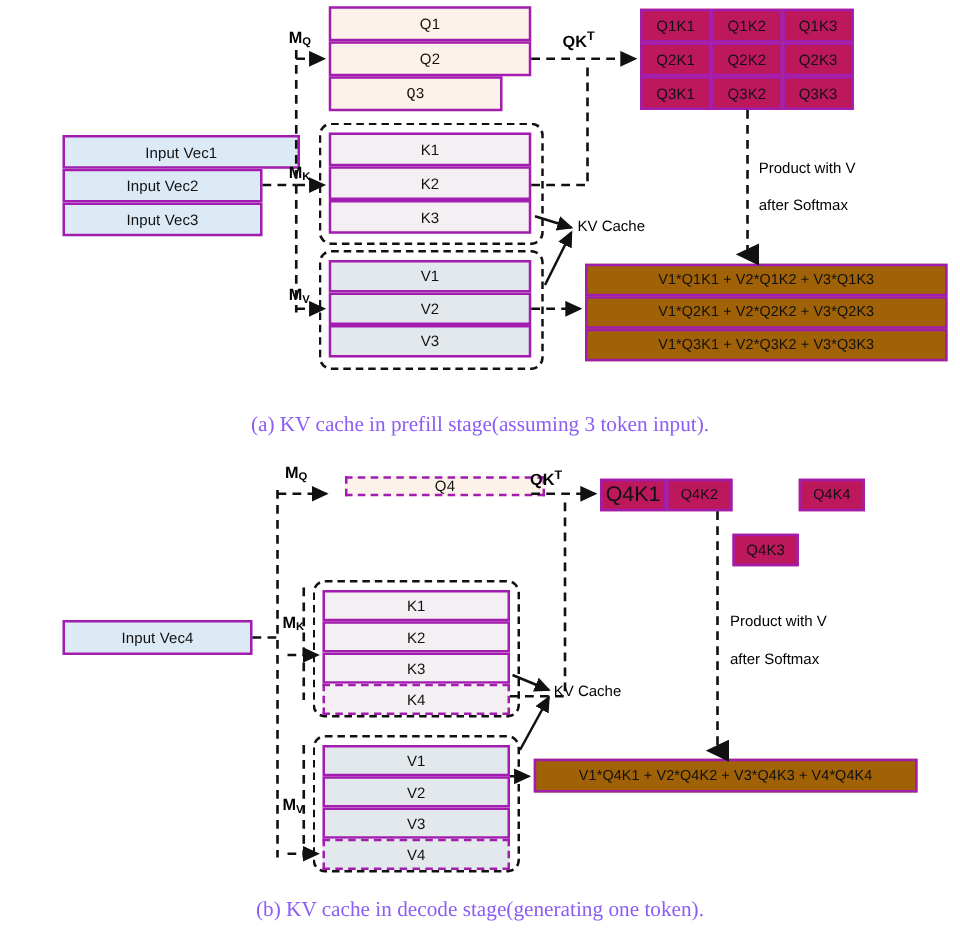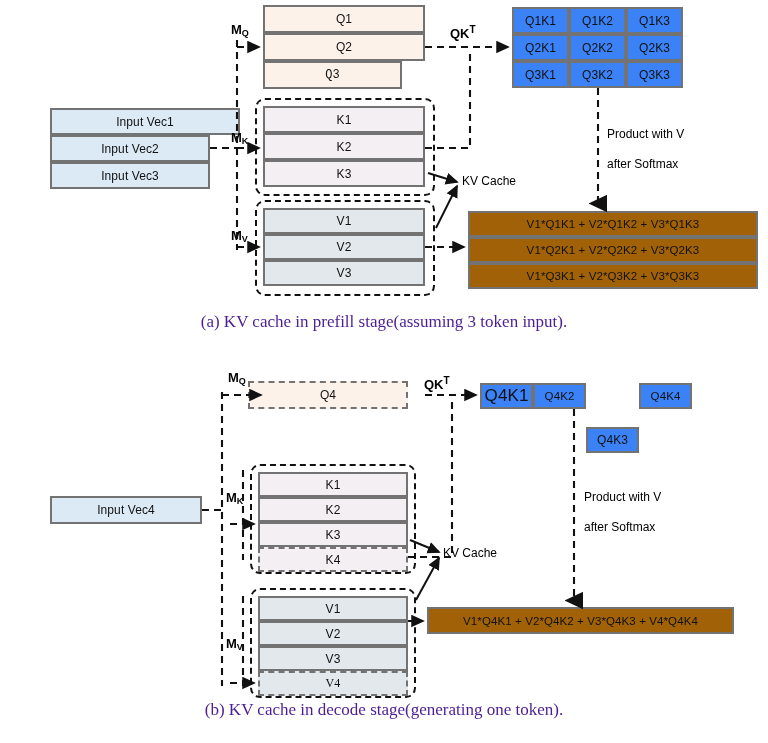--- a/index.html
+++ b/index.html
@@ -12,34 +12,34 @@
     width: 768px;
     height: 743px;
     background: #ffffff;
     font-family: "Liberation Sans", sans-serif;
     overflow: hidden;
   }
 
   .cell {
     position: absolute;
     box-sizing: border-box;
-    border: 2px solid #737373;
+    border: 2px solid #a21caf;
     display: flex;
     align-items: center;
     justify-content: center;
     color: #111;
     font-size: 12px;
     letter-spacing: .1px;
     white-space: nowrap;
   }
   .cell.dashed { border-style: dashed; border-width: 2px; }
 
   .c-blue   { background: #dceaf5; }
   .c-qcream { background: #fdf2e9; }
-  .c-qkt    { background: #3b82f6; }
+  .c-qkt    { background: #be185d; }
   .c-kgray  { background: #f3eff2; }
   .c-vgray  { background: #e2e8ec; }
   .c-out    { background: #a16207; }
 
   
   .group {
     position: absolute;
     box-sizing: border-box;
     border: 2px dashed #111;
     border-radius: 10px;
@@ -71,21 +71,22 @@
     color: #000;
     white-space: nowrap;
   }
 
   .caption {
     position: absolute;
     width: 100%;
     text-align: center;
     font-family: "Liberation Serif", serif;
     font-size: 17px;
-    color: #4c1d95;
+    color: #8b5cf6;
+    margin-top: 18px;
   }
 
   svg.overlay {
     position: absolute;
     left: 0; top: 0;
     width: 768px;
     height: 743px;
     pointer-events: none;
   }
 </style>
@@ -142,33 +143,33 @@
   <div class="plain-label" style="left:607px; top:157px;">after Softmax</div>
 
   <div class="cell c-out" style="left:468px; top:211px; width:290px; height:26px; font-size:11.5px;">V1*Q1K1 + V2*Q1K2 + V3*Q1K3</div>
   <div class="cell c-out" style="left:468px; top:237px; width:290px; height:26px; font-size:11.5px;">V1*Q2K1 + V2*Q2K2 + V3*Q2K3</div>
   <div class="cell c-out" style="left:468px; top:263px; width:290px; height:26px; font-size:11.5px;">V1*Q3K1 + V2*Q3K2 + V3*Q3K3</div>
 
   <div class="caption" style="top:312px;">(a) KV cache in prefill stage(assuming 3 token input).</div>
 
   <div class="cell c-blue" style="left:50px; top:496px; width:152px; height:28px;">Input Vec4</div>
 
-  <div class="cell c-qcream dashed" style="left:248px; top:381px; width:160px; height:28px;">Q4</div>
+  <div class="cell c-qcream dashed" style="left:276px; top:381px; width:160px; height:16px;">Q4</div>
 
   <div class="group" style="left:250px; top:464px; width:166px; height:110px;"></div>
   <div class="cell c-kgray" style="left:258px; top:472px; width:150px; height:25px;">K1</div>
   <div class="cell c-kgray" style="left:258px; top:497px; width:150px; height:25px;">K2</div>
   <div class="cell c-kgray" style="left:258px; top:522px; width:150px; height:25px;">K3</div>
   <div class="cell c-kgray dashed" style="left:258px; top:547px; width:150px; height:25px;">K4</div>
 
   <div class="group" style="left:250px; top:588px; width:166px; height:110px;"></div>
   <div class="cell c-vgray" style="left:258px; top:596px; width:150px; height:25px;">V1</div>
   <div class="cell c-vgray" style="left:258px; top:621px; width:150px; height:25px;">V2</div>
   <div class="cell c-vgray" style="left:258px; top:646px; width:150px; height:25px;">V3</div>
-  <div class="cell c-vgray dashed" style="left:258px; top:671px; width:150px; height:25px;font-family:Liberation Serif, serif;">V4</div>
+  <div class="cell c-vgray dashed" style="left:258px; top:671px; width:150px; height:25px;">V4</div>
 
   <div class="mlabel" style="left:228px; top:370px;">
     <span>M</span><sub>Q</sub>
   </div>
   <div class="mlabel" style="left:226px; top:490px;">
     <span>M</span><sub>K</sub>
   </div>
   <div class="mlabel" style="left:226px; top:636px;">
     <span>M</span><sub>V</sub>
   </div>

